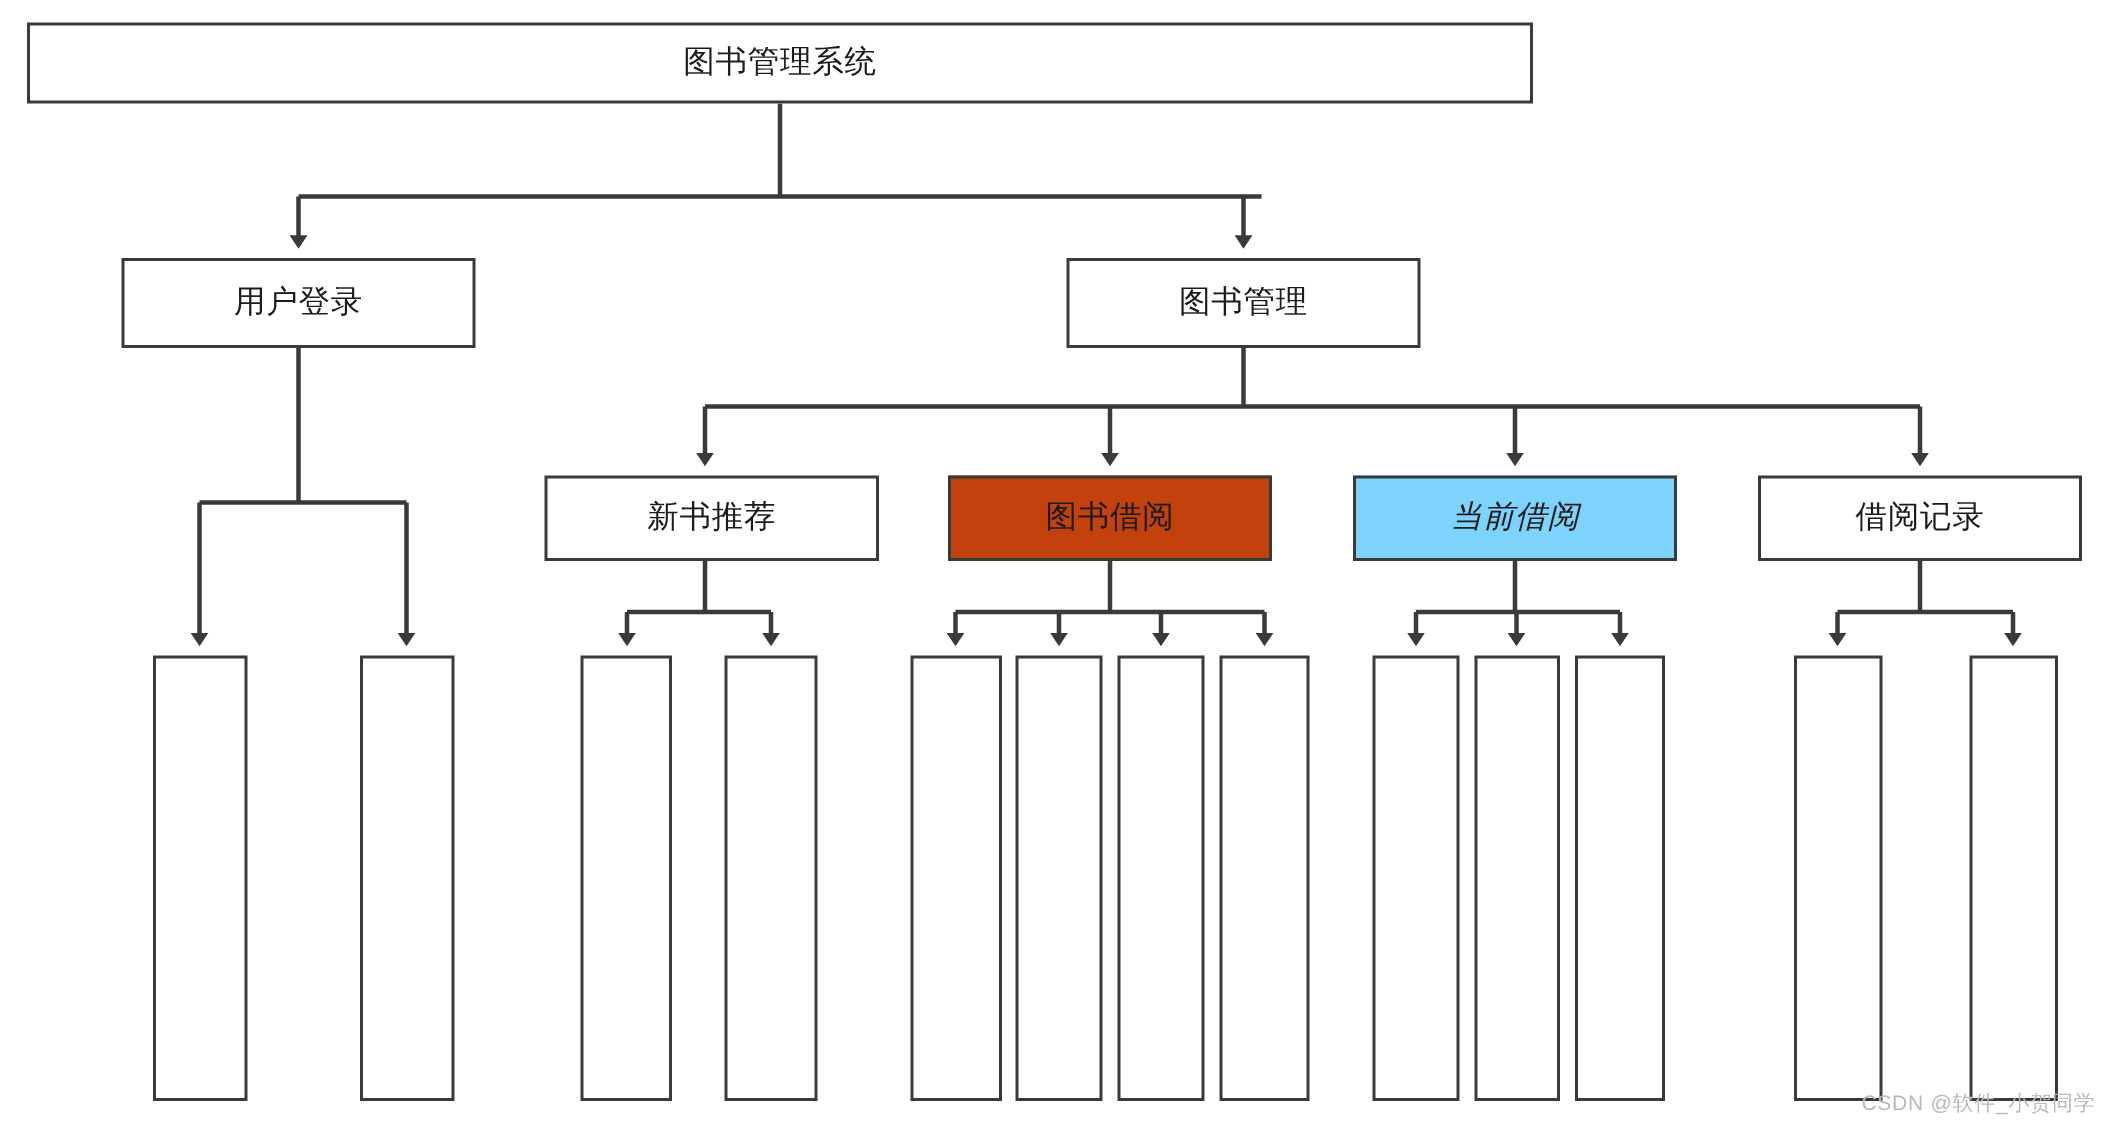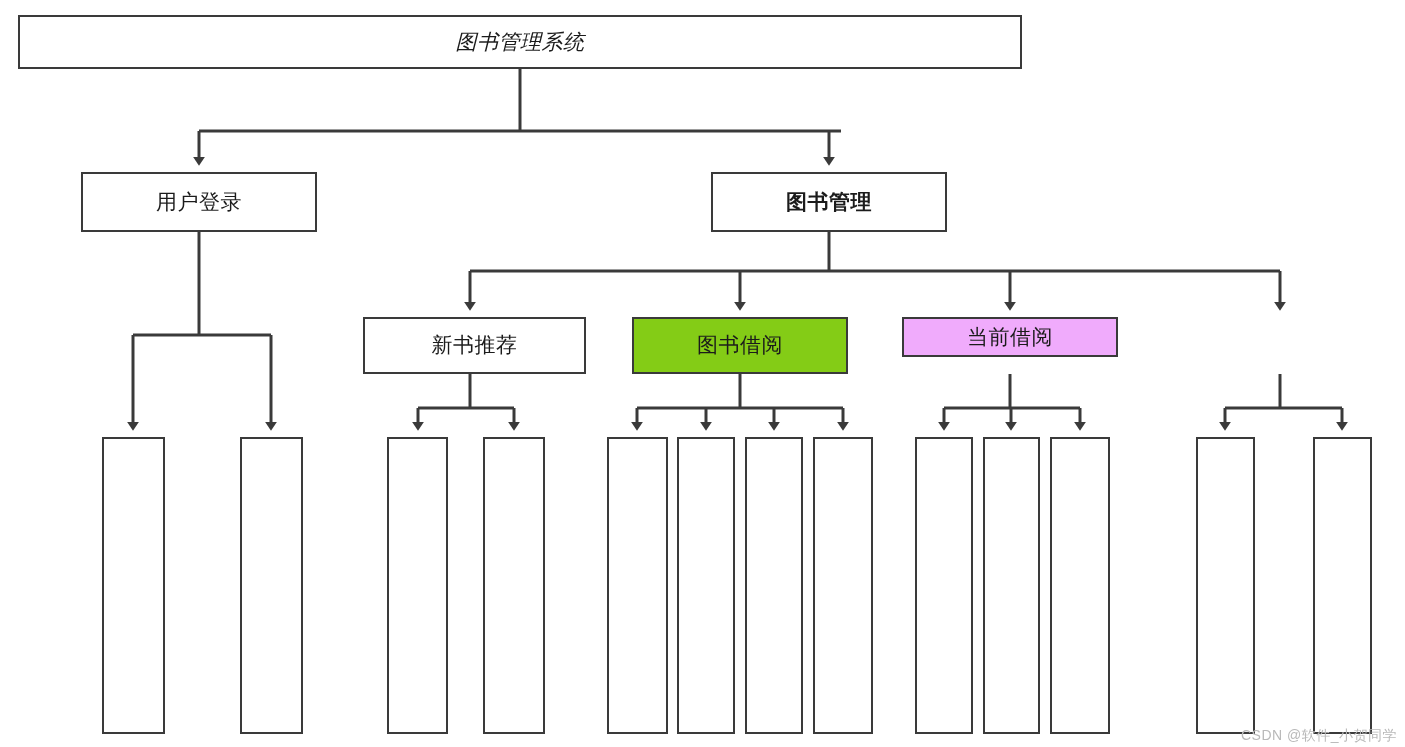--- a/index.html
+++ b/index.html
@@ -125,39 +125,42 @@
     </g>
 
     <g stroke="#3a3a3a" stroke-width="3" fill="none">
       <path d="M1280,374 L1280,408"></path>
       <path d="M1225,408 L1342,408"></path>
       <path d="M1225,408 L1225,425" marker-end="url(#arrowhead)"></path>
       <path d="M1342,408 L1342,425" marker-end="url(#arrowhead)"></path>
     </g>
   </svg>
 
-  <div class="node-box" id="node-root" style="left: 18px; top: 15px; width: 1004px; height: 54px; border-color: rgb(58, 58, 58); background: rgb(255, 255, 255); color: rgb(27, 27, 27); font-style: italic;">
+  <div class="node-box" id="node-root" style="left: 18px; top: 15px; width: 1004px; height: 54px; border-color: rgb(58, 58, 58); background: rgb(255, 255, 255); color: rgb(27, 27, 27);">
     <span class="node-label">图书管理系统</span>
   </div>
 
   <div class="node-box" id="node-user-login" style="left: 81px; top: 172px; width: 236px; height: 60px; border-color: rgb(58, 58, 58); background: rgb(255, 255, 255); color: rgb(27, 27, 27);">
     <span class="node-label">用户登录</span>
   </div>
-  <div class="node-box" id="node-book-manage" style="left: 711px; top: 172px; width: 236px; height: 60px; border-color: rgb(58, 58, 58); background: rgb(255, 255, 255); color: rgb(27, 27, 27); font-weight: bold;">
+  <div class="node-box" id="node-book-manage" style="left: 711px; top: 172px; width: 236px; height: 60px; border-color: rgb(58, 58, 58); background: rgb(255, 255, 255); color: rgb(27, 27, 27);">
     <span class="node-label">图书管理</span>
   </div>
 
   <div class="node-box" id="node-new-book-recommend" style="left: 363px; top: 317px; width: 223px; height: 57px; border-color: rgb(58, 58, 58); background: rgb(255, 255, 255); color: rgb(27, 27, 27);">
     <span class="node-label">新书推荐</span>
   </div>
-  <div class="node-box" id="node-book-borrow" style="left: 632px; top: 317px; width: 216px; height: 57px; border-color: rgb(58, 58, 58); background: #84cc16; color: rgb(27, 27, 27);">
+  <div class="node-box" id="node-book-borrow" style="left: 632px; top: 317px; width: 216px; height: 57px; border-color: rgb(58, 58, 58); background: #c2410c; color: rgb(27, 27, 27);">
     <span class="node-label">图书借阅</span>
   </div>
-  <div class="node-box" id="node-current-borrow" style="left: 902px; top: 317px; width: 216px; height: 40px; border-color: rgb(58, 58, 58); background: #f0abfc; color: rgb(27, 27, 27);">
+  <div class="node-box" id="node-current-borrow" style="left: 902px; top: 317px; width: 216px; height: 57px; border-color: rgb(58, 58, 58); background: #7dd3fc; color: rgb(27, 27, 27); font-style: italic;">
     <span class="node-label">当前借阅</span>
+  </div>
+  <div class="node-box" id="node-borrow-record" style="left: 1172px; top: 317px; width: 216px; height: 57px; border-color: rgb(58, 58, 58); background: rgb(255, 255, 255); color: rgb(27, 27, 27);">
+    <span class="node-label">借阅记录</span>
   </div>
 
   <div class="node-box leaf" id="leaf-0" style="left: 102px; top: 437px; width: 63px; height: 297px; border-color: rgb(58, 58, 58); background: rgb(255, 255, 255); color: rgb(27, 27, 27);">
     <span class="node-label">用户登录</span>
   </div>
   <div class="node-box leaf" id="leaf-1" style="left: 240px; top: 437px; width: 63px; height: 297px; border-color: rgb(58, 58, 58); background: rgb(255, 255, 255); color: rgb(27, 27, 27);">
     <span class="node-label">注销登录</span>
   </div>
   <div class="node-box leaf" id="leaf-2" style="left: 387px; top: 437px; width: 61px; height: 297px; border-color: rgb(58, 58, 58); background: rgb(255, 255, 255); color: rgb(27, 27, 27);">
     <span class="node-label">查询图书</span>

